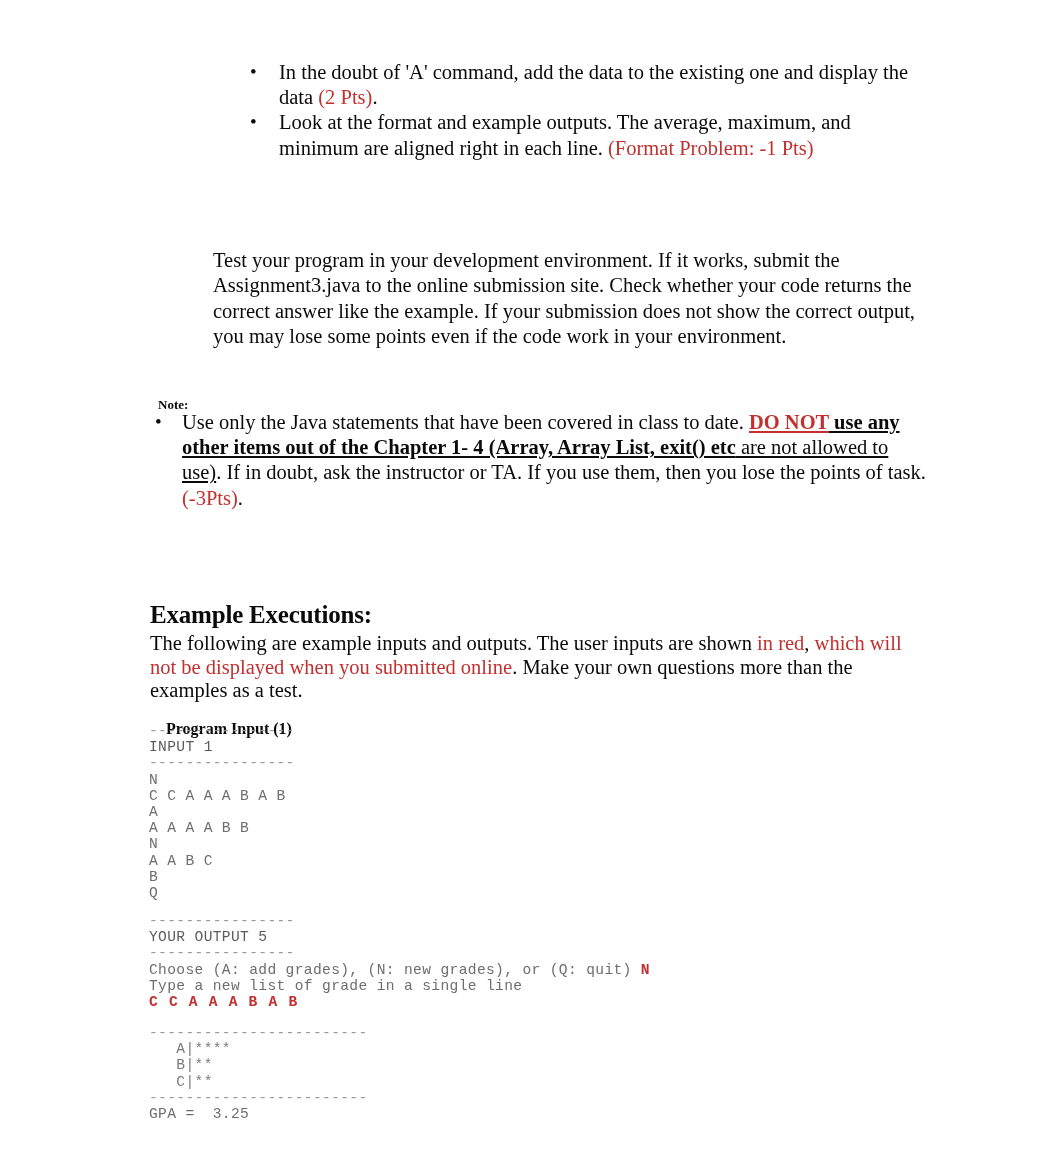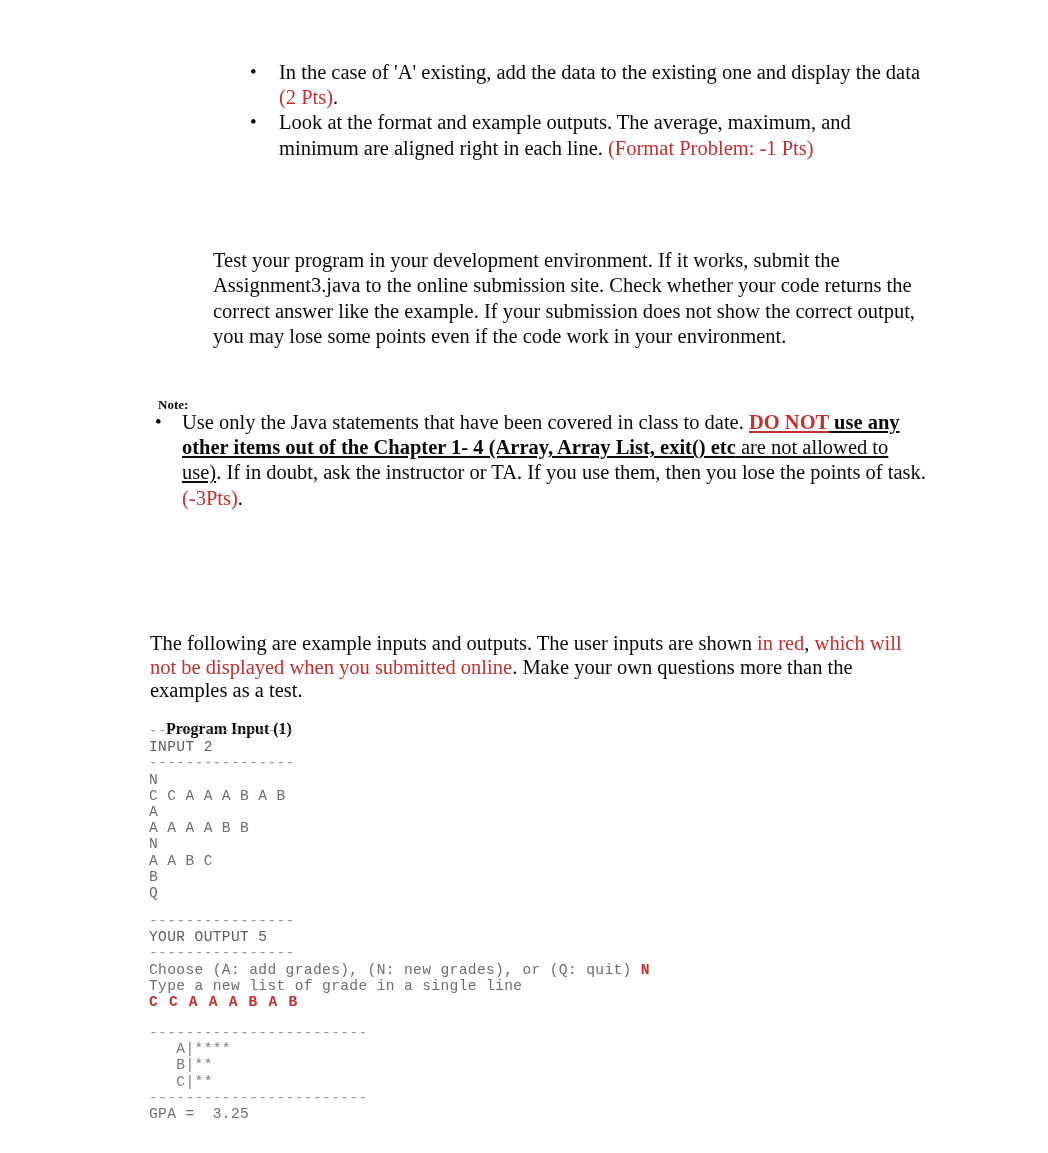--- a/index.html
+++ b/index.html
@@ -156,36 +156,37 @@
   #input-block  { top: 723px; }
   #output-block { top: 913px; }
   #hist-block   { top: 1025px; }
 </style>
 </head>
 <body>
 
 <div class="page">
 
   <ul class="deep-list" id="req-list">
-      <li><span>In the case of 'A' existing, </span><span class="b">add the data</span><span> to the existing one and display the data </span><span class="red b">(2 Pts)</span><span>.</span></li>
+      <li><span>In the doubt of 'A' command, </span><span class="b">add the data</span><span> to the existing one and display the data </span><span class="red b">(2 Pts)</span><span>.</span></li>
       <li><span>Look at the format and example outputs. The average, maximum, and minimum are aligned right in each line. </span><span class="red b">(Format Problem: -1 Pts)</span></li>
     </ul>
 
   <p class="indent-para" id="submission-para"><span>Test your program in your development environment. If it works, submit the Assignment3.java to the online submission site. </span><span class="b">Check whether your code returns the correct answer like the example</span><span>. If your submission does not show the correct output, you may lose some points even if the code work in your environment.</span></p>
 
   <div class="note-head">Note:</div>
   <ul class="note-list" id="note-list">
       <li><span>Use only the Java statements that have been covered in class to date.  </span><span class="red bu">DO NOT</span><span class="bu"> use any other items out of the Chapter 1- 4 (Array, Array List, exit() etc</span><span class="u"> are not allowed to use)</span><span>. If in doubt, ask the instructor or TA. If you use them, then you lose the points of task. </span><span class="red b">(-3Pts)</span><span>.</span></li>
     </ul>
 
+  <div class="ex-head">Example Executions:</div>
   <p class="ex-para" id="ex-intro"><span>The following are example inputs and outputs. The user inputs are shown </span><span class="red b">in red</span><span>, </span><span class="red b">which will not be displayed when you submitted online</span><span>.  Make your own questions more than the examples as a test.</span></p>
   <div class="prog-input-head">Program Input (1)</div>
 
   <pre class="console" id="input-block"><span class="sep">----------------
-</span><span class="lbl">INPUT 2
+</span><span class="lbl">INPUT 1
 </span><span class="sep">----------------
 </span><span>N
 </span><span>C C A A A B A B
 </span><span>A
 </span><span>A A A A B B
 </span><span>N
 </span><span>A A B C
 </span><span>B
 </span><span>Q
 </span></pre>

